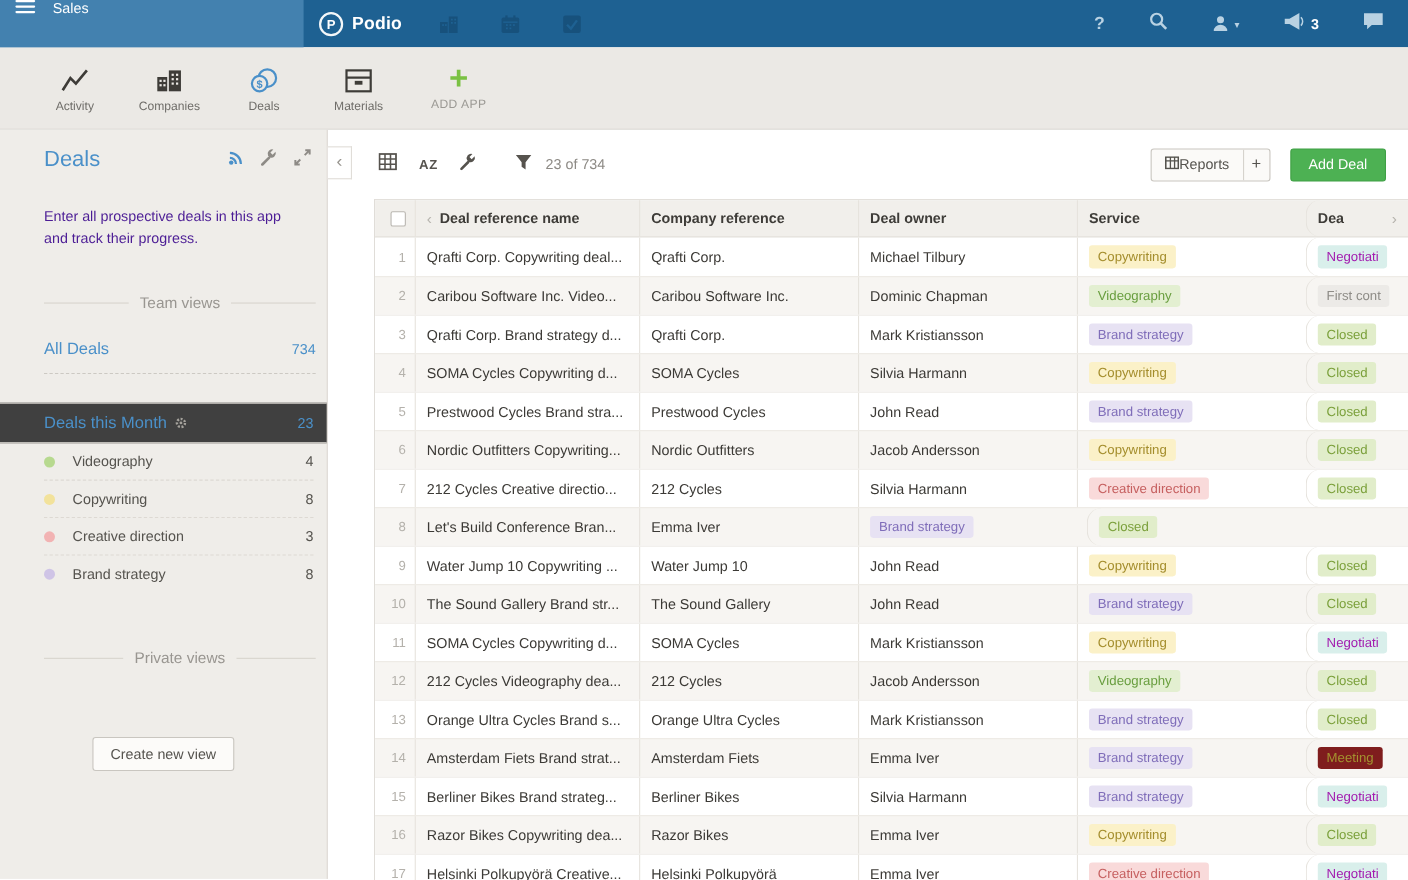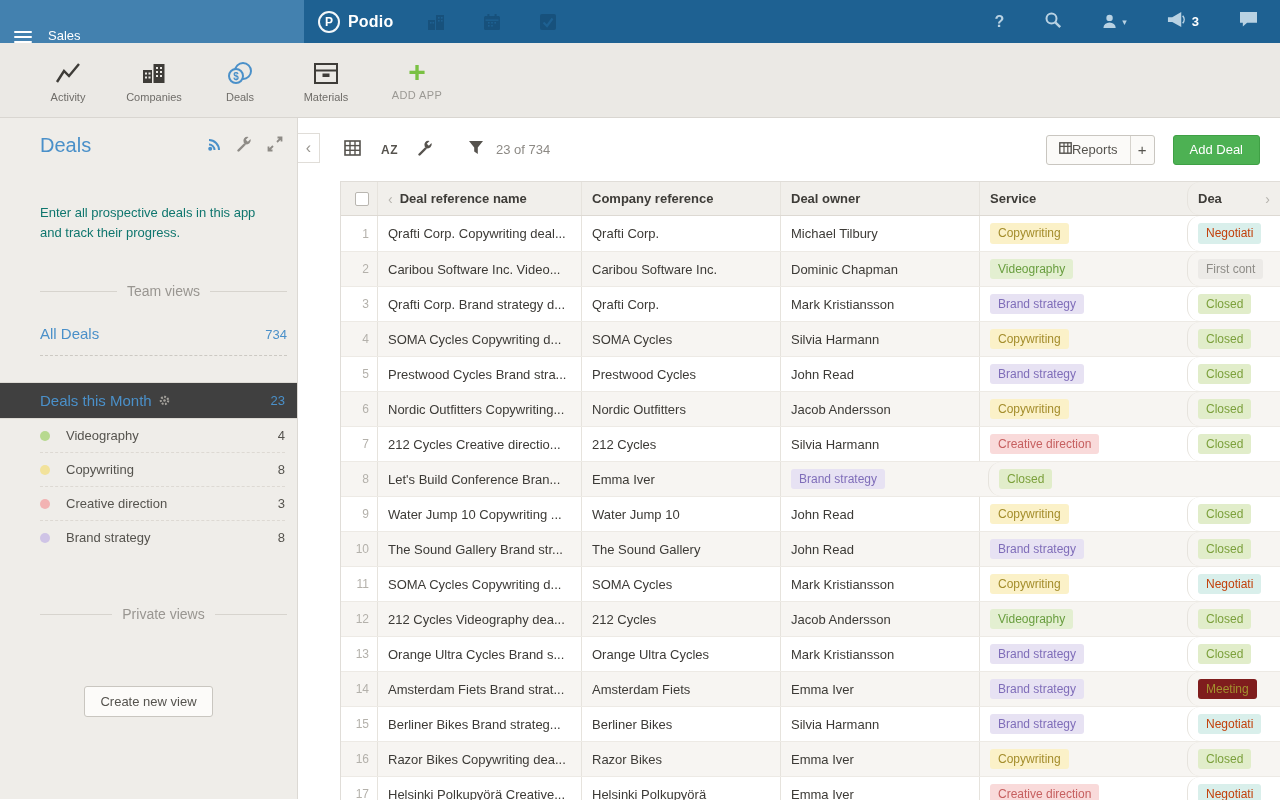--- a/index.html
+++ b/index.html
@@ -1,21 +1,21 @@
 <!DOCTYPE html>
 <html><head>
 <meta charset="utf-8">
 <style>
   * { margin:0; padding:0; box-sizing:border-box; }
   html,body { width:1280px; height:800px; overflow:hidden; }
   body { font-family:"Liberation Sans", sans-serif; background:#fff; color:#3e3c38; }
 
   
   .topbar { height:43px; background:#1e6192; display:flex; align-items:center; color:#fff; }
-  .topbar-left { width:304px; height:100%; background:#4381af; display:flex; align-items:flex-end; padding:0 14px; gap:16px; flex:none; }
+  .topbar-left { width:276px; height:100%; background:#4381af; display:flex; align-items:flex-start; padding:0 14px; gap:16px; flex:none; }
   .hamburger { display:inline-flex; flex-direction:column; gap:3px; cursor:pointer; }
   .hamburger span { width:18px; height:2px; background:#fff; border-radius:1px; }
   .ws-name { font-size:13px; color:#fff; }
   .brand { display:flex; align-items:center; gap:8px; margin-left:14px; flex:none; }
   .brand-logo { width:22px; height:22px; border:2px solid rgba(255,255,255,.95); border-radius:50%; display:flex; align-items:center; justify-content:center; font-size:12px; font-weight:bold; }
   .brand-name { font-size:16px; font-weight:bold; letter-spacing:.2px; }
   .top-mid { display:flex; gap:38px; margin-left:34px; color:#17517c; align-items:center; }
   .top-mid svg { display:block; }
   .top-right { margin-left:auto; display:flex; align-items:center; gap:40px; margin-right:22px; color:#b9d2e3; }
   .top-right .help { font-size:16px; font-weight:bold; }
@@ -36,21 +36,21 @@
   
   .layout { display:flex; height:681px; }
   .sidebar-wrap { width:320px; flex:none; position:relative; background:#fff; }
   .sidebar-panel { width:298px; height:100%; background:#efede9; border-right:1px solid #dcd9d4; }
   .collapse-tab { position:absolute; left:298px; top:15px; width:22px; height:30px; background:#fff; border:1px solid #e0ddd8; border-left:none; display:flex; align-items:center; justify-content:center; color:#98958f; font-size:16px; cursor:pointer; }
 
   .sb-header { display:flex; align-items:center; padding:16px 14px 8px 40px; }
   .sb-title { font-size:20px; font-weight:normal; color:#4a90c9; }
   .sb-tools { margin-left:auto; display:flex; gap:14px; align-items:center; color:#8e8b86; }
   .sb-tools .blue { color:#4a90c9; }
-  .sb-desc { margin:38px 34px 0 40px; font-size:13px; line-height:1.55; color:#0f766e; }
+  .sb-desc { margin:22px 34px 0 40px; font-size:13px; line-height:1.55; color:#4c1d95; }
   .section-header { display:flex; align-items:center; gap:10px; margin:40px 10px 0 40px; color:#999691; font-size:14px; }
   .section-header::before, .section-header::after { content:""; flex:1; height:1px; background:#d7d4ce; }
   .all-deals { display:flex; justify-content:space-between; align-items:baseline; margin:26px 10px 0 40px; padding-bottom:13px; border-bottom:1px dashed #ccc9c3; }
   .all-deals .vw-label { font-size:15px; color:#4a90c9; cursor:pointer; }
   .all-deals .vw-count { font-size:13px; color:#4a90c9; }
   .current-view { margin-top:26px; background:#404040; border-top:1px solid #dedbd5; border-bottom:1px solid #dedbd5; display:flex; align-items:center; padding:9px 12px 9px 40px; }
   .current-view .vw-label { font-size:15px; color:#4a90c9; cursor:pointer; }
   .current-view .gear { margin-left:7px; color:#a5a29c; display:inline-flex; }
   .current-view .vw-count { margin-left:auto; font-size:13px; color:#4a90c9; }
   .legend { list-style:none; }
@@ -92,21 +92,21 @@
   .hdr-chev { color:#b6b3ad; font-weight:normal; margin-right:7px; font-size:14px; }
   .hdr-chev.right { margin:0 0 0 auto; padding-left:6px; }
   .row-number { font-size:12px; color:#b4b1ab; }
   .checkbox { width:14px; height:14px; background:#fff; border:1px solid #b9b6b0; border-radius:2px; cursor:pointer; }
   .tag { display:inline-block; font-size:12px; padding:3px 8px; border-radius:3px; white-space:nowrap; line-height:1.2; }
   .tag-copywriting { background:#fbf1c8; color:#a48d2c; }
   .tag-videography { background:#e3efd1; color:#699e3f; }
   .tag-brand       { background:#e7e2f3; color:#7f6db9; }
   .tag-creative    { background:#f9dada; color:#c66060; }
   .tag-closed      { background:#e1edca; color:#7ba03b; }
-  .tag-negotiation { background:#d9efeb; color:#c2410c; }
+  .tag-negotiation { background:#d9efeb; color:#a21caf; }
   .tag-firstcontact{ background:#eceae7; color:#8e8c87; }
   .tag-meeting     { background:#7f1d1d; color:#a3922f; }
 </style>
 </head>
 <body>
 
 <header class="topbar">
   <div class="topbar-left">
     <span class="hamburger">
         <span></span>

